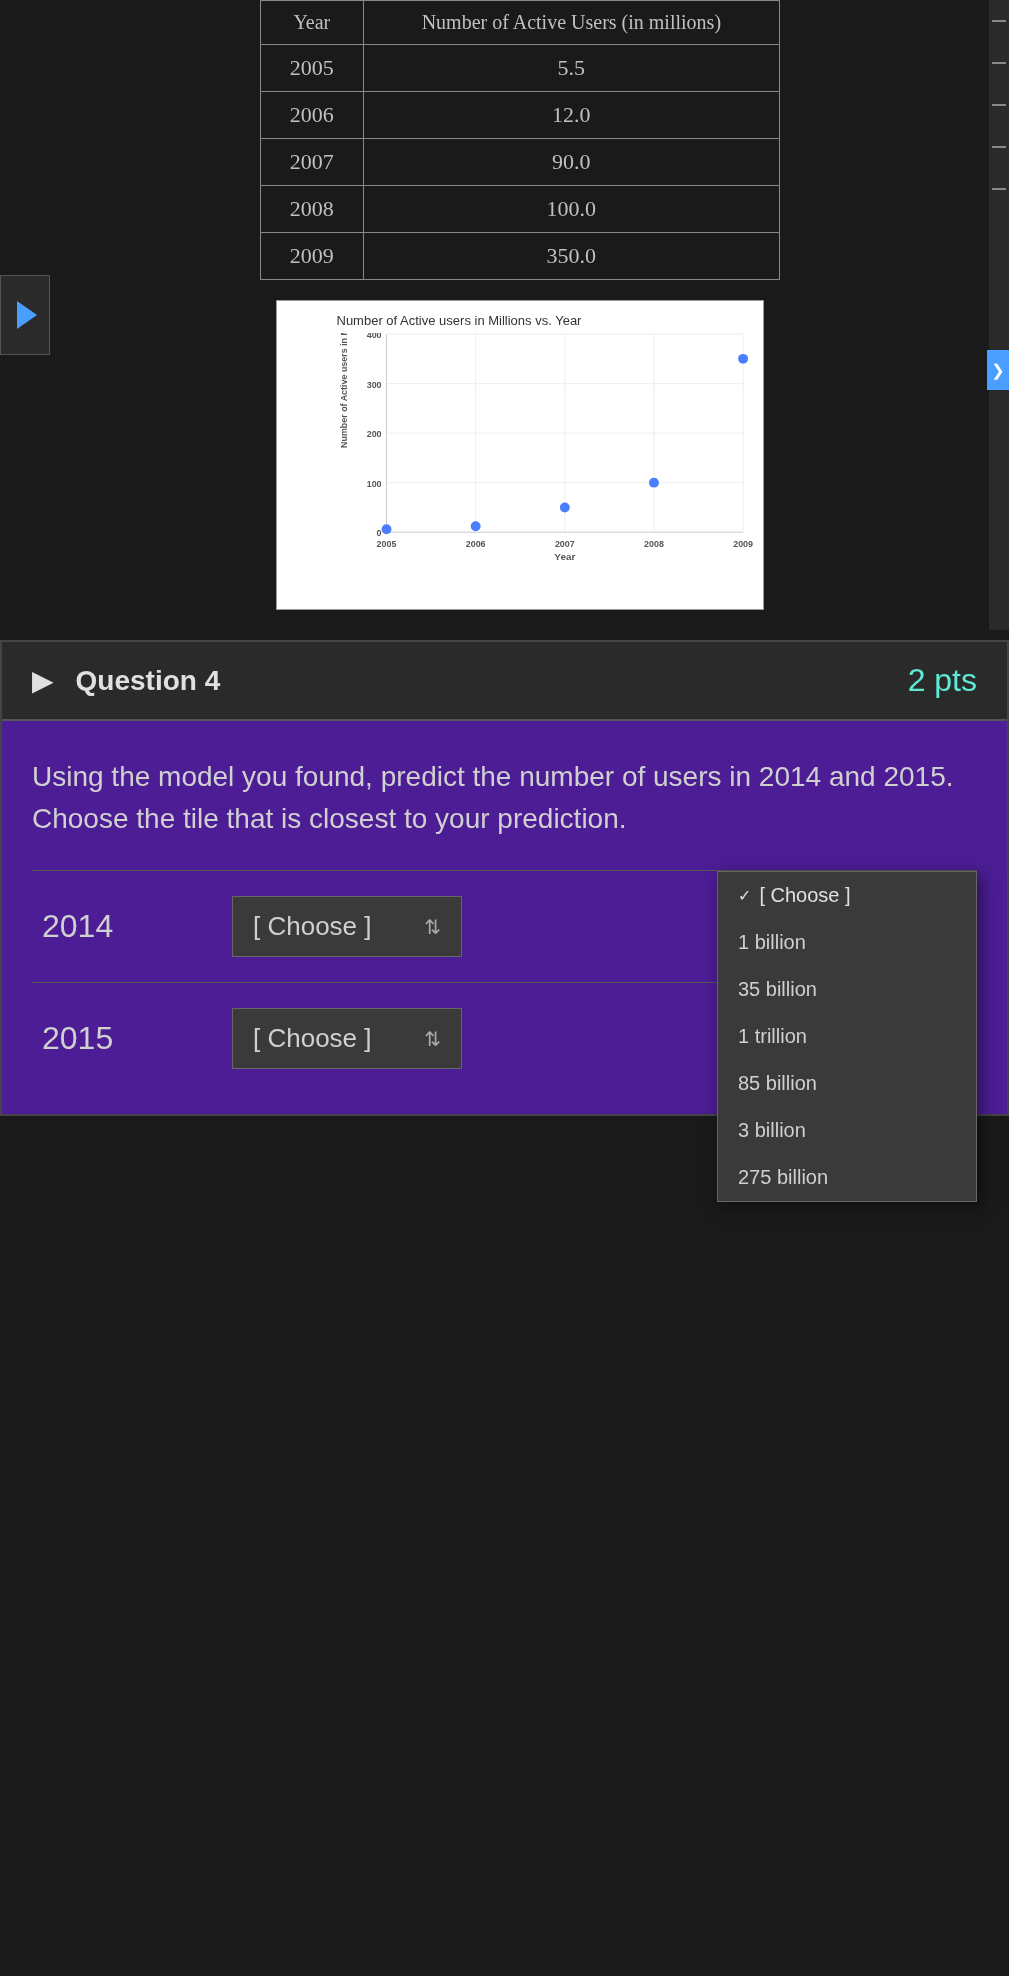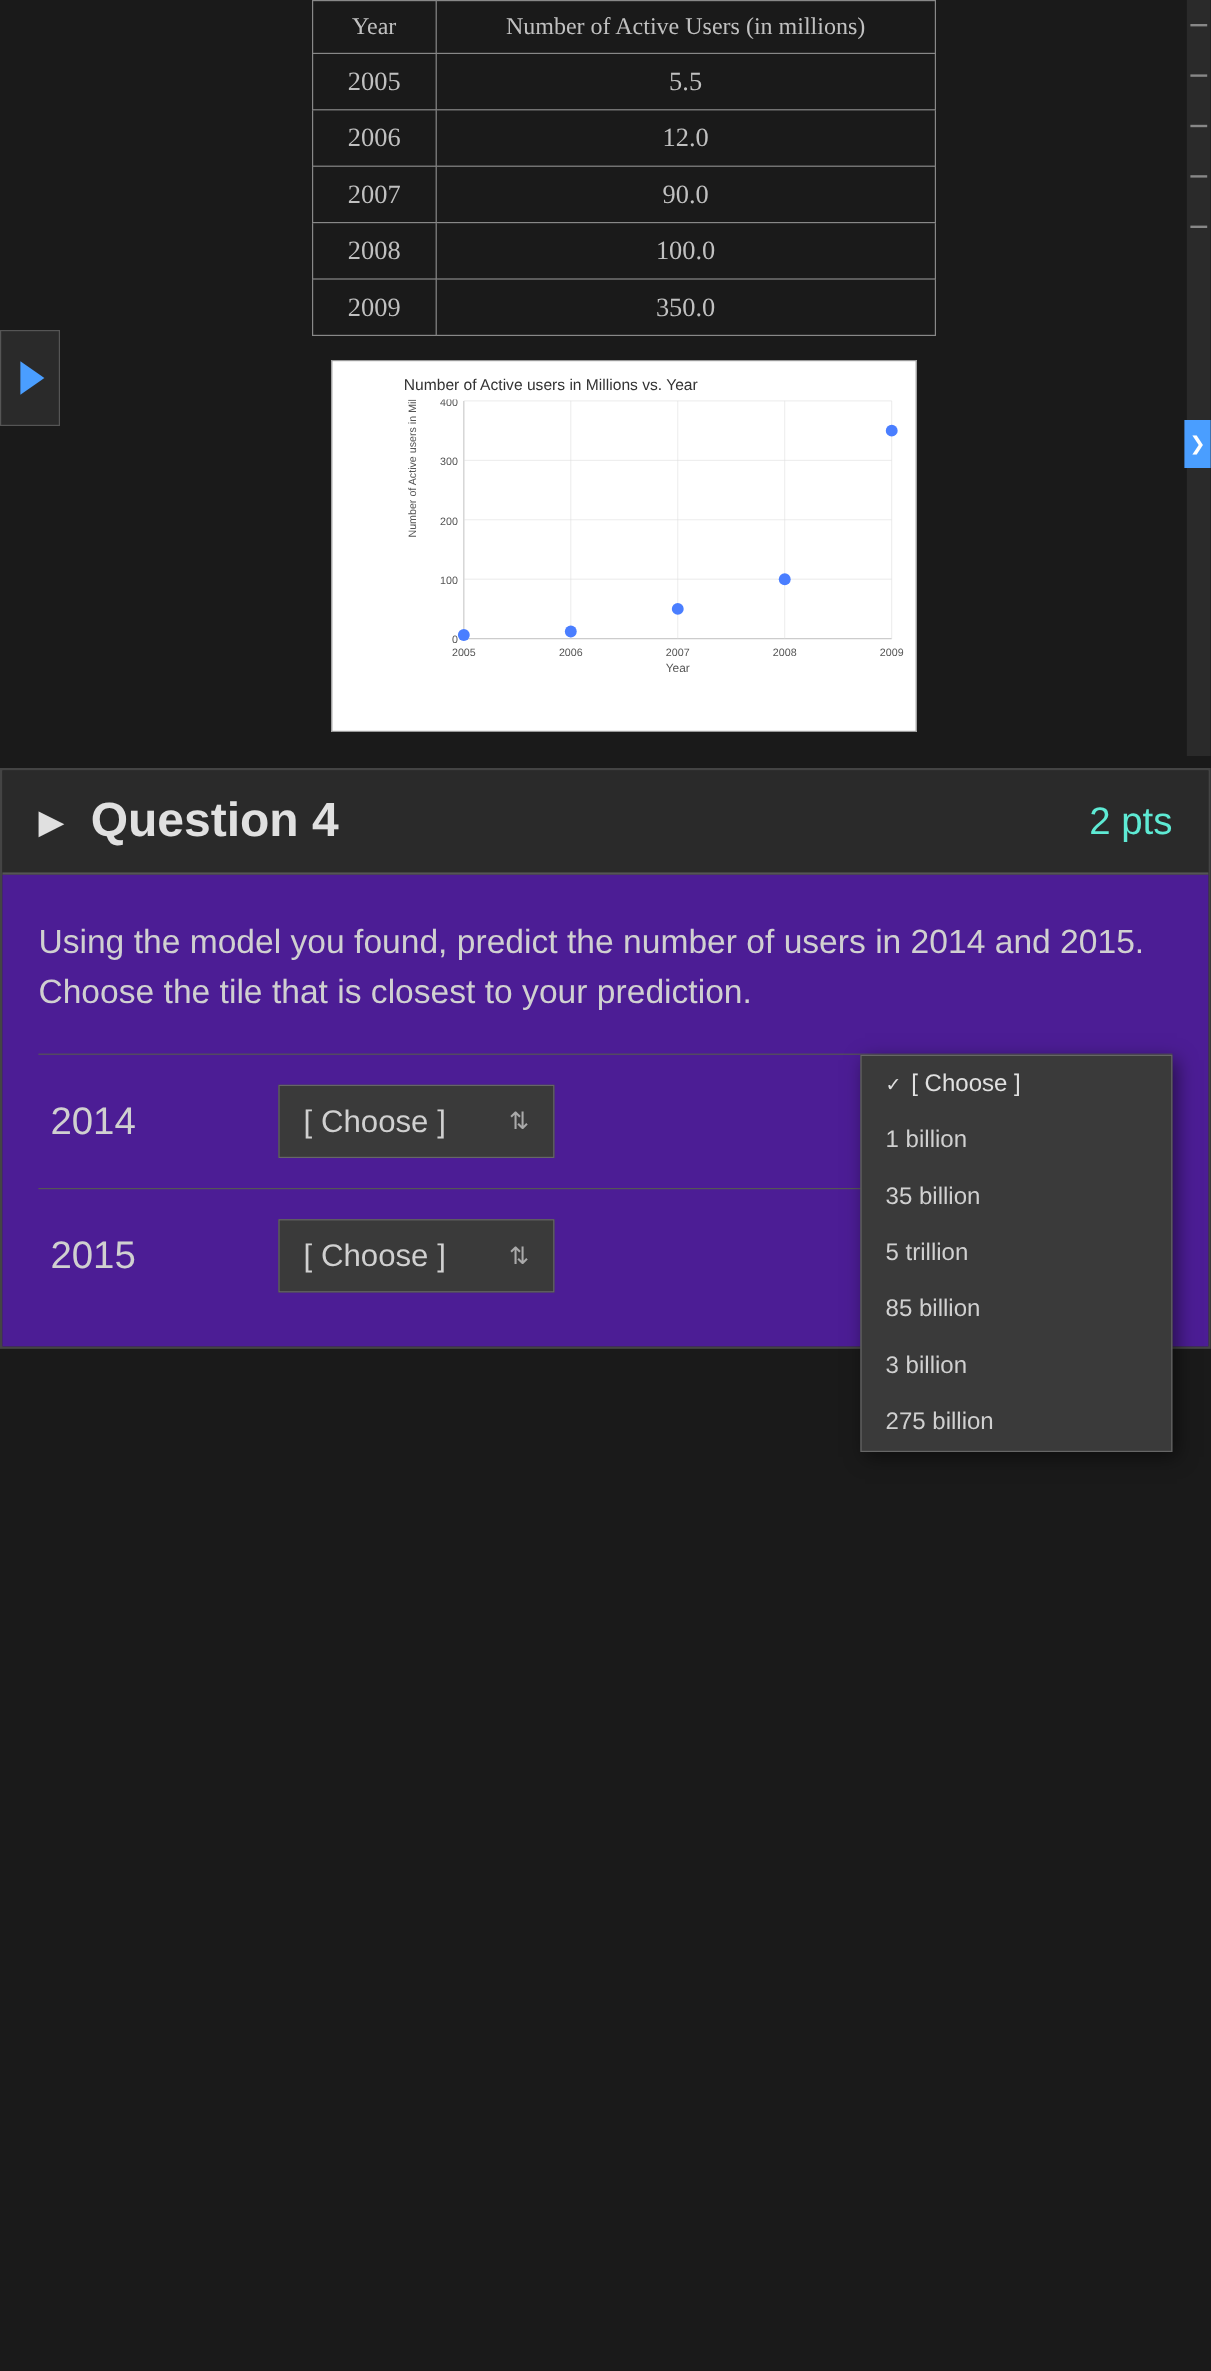--- a/index.html
+++ b/index.html
@@ -51,20 +51,21 @@
     .chart-title {
       color: #333;
       font-size: 13px;
       margin-bottom: 5px;
       font-family: Arial, sans-serif;
     }
     .chart-area {
       position: relative;
       width: 100%;
       height: 230px;
+      font-weight: bold;
     }
     .chart-svg {
       width: 100%;
       height: 100%;
     }
 
     
     .play-button {
       position: absolute;
       left: 0;
@@ -135,21 +136,21 @@
 
     .question-header {
       display: flex;
       justify-content: space-between;
       align-items: center;
       padding: 20px 30px;
       border-bottom: 2px solid #555;
       background: #2a2a2a;
     }
     .question-title {
-      font-size: 40px;
+      font-size: 28px;
       font-weight: bold;
       color: #e0e0e0;
       font-family: Arial, sans-serif;
     }
     .question-arrow {
       font-size: 28px;
       color: #e0e0e0;
       margin-right: 10px;
     }
     .question-pts {
@@ -360,21 +361,21 @@
           <span class="check">✓</span>
           <span>[ Choose ]</span>
         </div>
         <div class="dropdown-item">
           <span>1 billion</span>
         </div>
         <div class="dropdown-item">
           <span>35 billion</span>
         </div>
         <div class="dropdown-item">
-          <span>5 trillion</span>
+          <span>1 trillion</span>
         </div>
         <div class="dropdown-item">
           <span>85 billion</span>
         </div>
         <div class="dropdown-item">
           <span>3 billion</span>
         </div>
         <div class="dropdown-item">
           <span>275 billion</span>
         </div>

